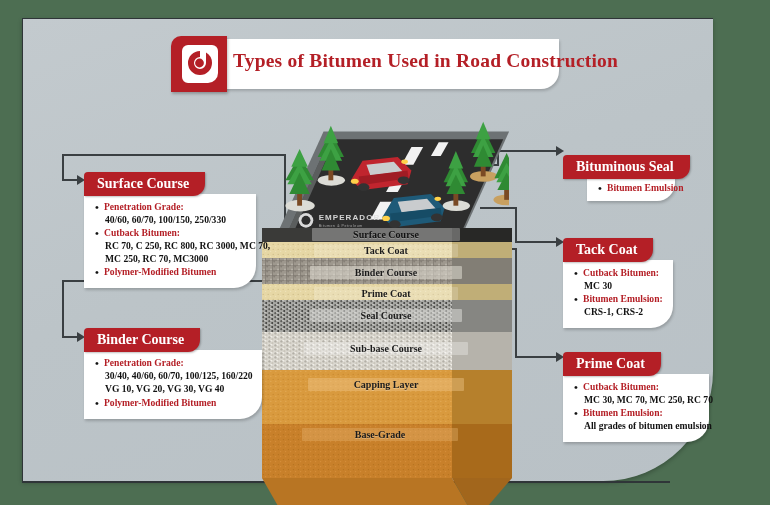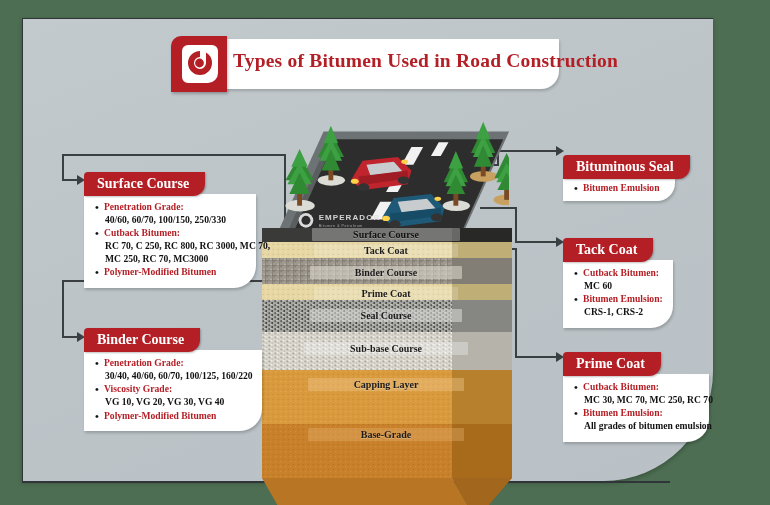--- a/index.html
+++ b/index.html
@@ -312,21 +312,21 @@
       <polygon points="190,250 250,250 250,250 214,292" fill="#a2661c"></polygon>
     </svg>
 
     <div class="layer-lbl" style="left:50px;top:118px;width:130px;color:#111;background:rgba(255,255,255,.30);">Surface Course</div>
     <div class="layer-lbl" style="left:52px;top:134px;width:126px;background:rgba(255,255,255,.18);">Tack Coat</div>
     <div class="layer-lbl" style="left:48px;top:156px;width:134px;background:rgba(224,220,210,.55);">Binder Course</div>
     <div class="layer-lbl" style="left:52px;top:177px;width:126px;background:rgba(255,255,255,.18);">Prime Coat</div>
     <div class="layer-lbl" style="left:48px;top:199px;width:134px;background:rgba(220,220,216,.55);">Seal Course</div>
     <div class="layer-lbl" style="left:42px;top:232px;width:146px;background:rgba(255,255,255,.30);font-family:Liberation Serif, serif;">Sub-base Course</div>
     <div class="layer-lbl" style="left:46px;top:268px;width:138px;background:rgba(240,200,140,.42);">Capping Layer</div>
-    <div class="layer-lbl" style="left:46px;top:318px;width:138px;background:rgba(235,185,120,.35);">Base-Grade</div>
+    <div class="layer-lbl" style="left:40px;top:318px;width:138px;background:rgba(235,185,120,.35);">Base-Grade</div>
   </div>
 
   <div class="card" style="left:84px;top:172px;width:172px;">
     <div class="tab">Surface Course</div>
     <div class="body">
       <ul>
         <li>
           <div class="hd">Penetration Grade:</div>
           <div class="val">40/60, 60/70, 100/150, 250/330</div>
         </li>
@@ -344,48 +344,47 @@
 
   <div class="card" style="left:84px;top:328px;width:178px;">
     <div class="tab">Binder Course</div>
     <div class="body">
       <ul>
         <li>
           <div class="hd">Penetration Grade:</div>
           <div class="val">30/40, 40/60, 60/70, 100/125, 160/220</div>
         </li>
         <li>
-          <div class="hd">Viscosity Grade:</div>
           <div class="val">VG 10, VG 20, VG 30, VG 40</div>
         </li>
         <li>
           <div class="hd">Polymer-Modified Bitumen</div>
         </li>
       </ul>
     </div>
   </div>
 
   <div class="card" style="left:563px;top:155px;width:112px;">
     <div class="tab">Bituminous Seal</div>
-    <div class="body" style="border-bottom-right-radius:18px;padding:5px 10px 5px 11px;">
+    <div class="body" style="border-bottom-right-radius:18px;padding:5px 10px 5px 11px;margin-left:24px;">
       <ul>
         <li>
           <div class="hd">Bitumen Emulsion</div>
         </li>
       </ul>
     </div>
   </div>
 
   <div class="card" style="left:563px;top:238px;width:110px;">
     <div class="tab">Tack Coat</div>
     <div class="body">
       <ul>
         <li>
           <div class="hd">Cutback Bitumen:</div>
-          <div class="val">MC 60</div>
+          <div class="val">MC 30</div>
         </li>
         <li>
           <div class="hd">Bitumen Emulsion:</div>
           <div class="val">CRS-1, CRS-2</div>
         </li>
       </ul>
     </div>
   </div>
 
   <div class="card" style="left:563px;top:352px;width:146px;">

